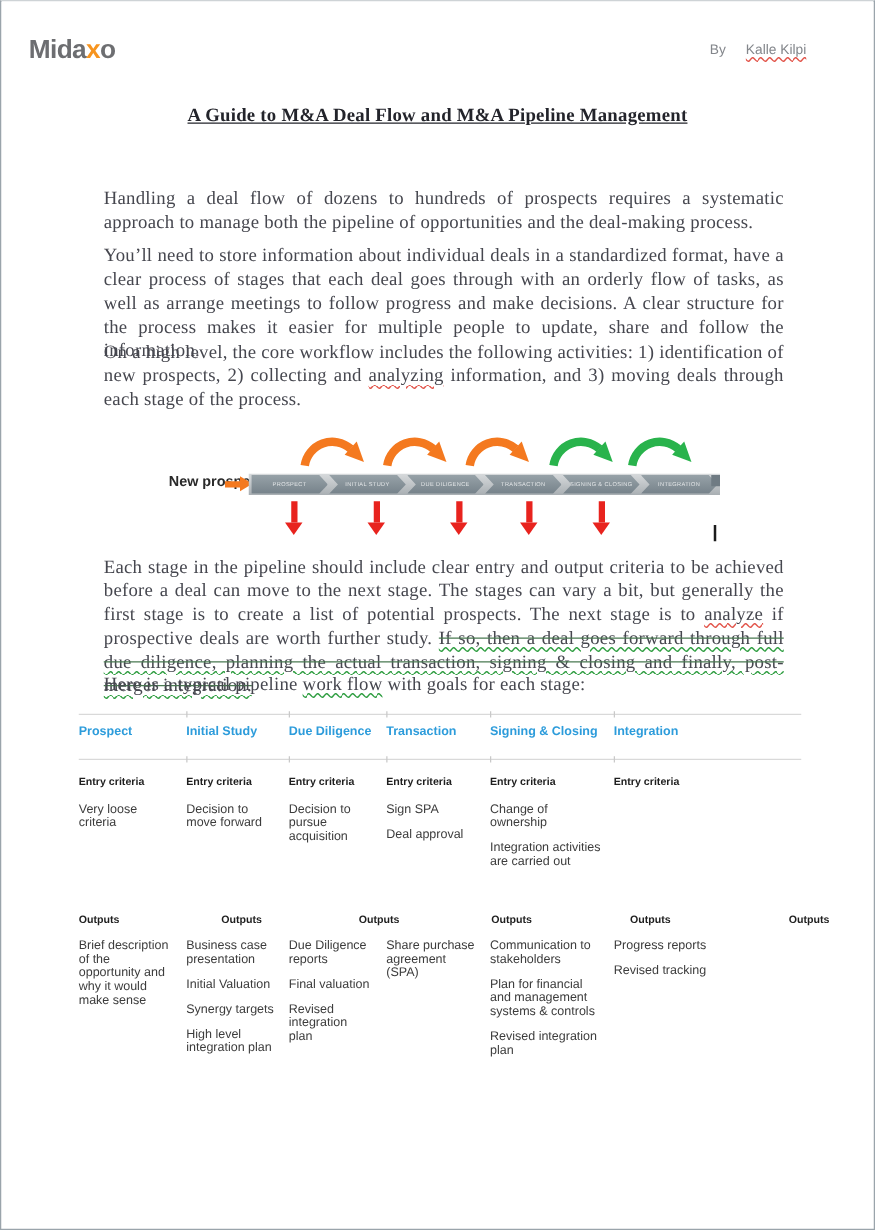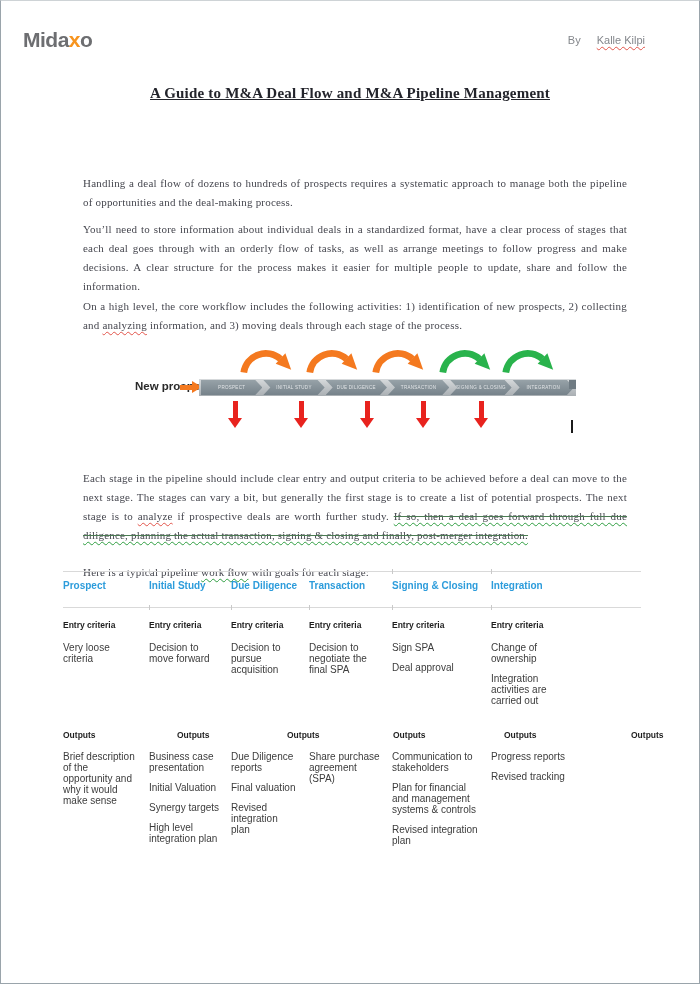--- a/index.html
+++ b/index.html
@@ -20,22 +20,22 @@
   .byline .by { margin-right:16px; }
   .red-wavy { text-decoration:underline; text-decoration-style:wavy;
     text-decoration-color:#e2544a; text-decoration-thickness:1px; text-underline-offset:2px; }
   .green-wavy { text-decoration:underline; text-decoration-style:wavy;
     text-decoration-color:#2f9e41; text-decoration-thickness:1px; text-underline-offset:2px; }
   .struck { text-decoration:line-through; text-decoration-color:#4a7a52; }
   .doc-title { position:absolute; left:0; top:84px; width:100%; text-align:center;
     font-size:15px; font-weight:bold; color:#23242b; text-decoration:underline;
     letter-spacing:0.2px; }
   
-  .para { position:absolute; left:82px; width:544px; font-size:11px;
-    line-height:19px; color:#46474f; text-align:justify; letter-spacing:0.2px;margin-top:24px; }
+  .para { position:absolute; left:82px; width:544px; font-size:15px;
+    line-height:19px; color:#46474f; text-align:justify; letter-spacing:0.2px; }
   .p1 { top:149px; } .p2 { top:195px; } .p3 { top:272px; }
   .p4 { top:444px; } .p5 { top:538px; text-align:left; }
   
   .arc { position:absolute; top:342px; width:58px; height:34px; }
   .pipeline-bar { position:absolute; left:198px; top:378px; width:377px; height:17px;
     background:linear-gradient(#d7dadc,#a9afb3); display:flex; align-items:stretch;
     padding:1px 2px; gap:1px; }
   .chev { flex:1; position:relative; background:linear-gradient(#97a2a8,#76828a);
     clip-path:polygon(0% 0%, calc(100% - 7px) 0%, 100% 50%, calc(100% - 7px) 100%, 0% 100%, 7px 50%);
     display:flex; align-items:center; justify-content:center; }
@@ -199,23 +199,20 @@
       <div class="cell">
           <div class="item">Very loose criteria</div>
         </div>
       <div class="cell">
           <div class="item">Decision to move forward</div>
         </div>
       <div class="cell">
           <div class="item">Decision to pursue acquisition</div>
         </div>
       <div class="cell">
-          <div class="item">Decision to negotiate the final SPA</div>
-        </div>
-      <div class="cell">
         <div class="item">Sign SPA</div>
         <div class="item">Deal approval</div>
       </div>
       <div class="cell">
         <div class="item">Change of ownership</div>
         <div class="item">Integration activities are carried out</div>
       </div>
     </div>
 
     <div class="trow tlabel-row out-label-row">

